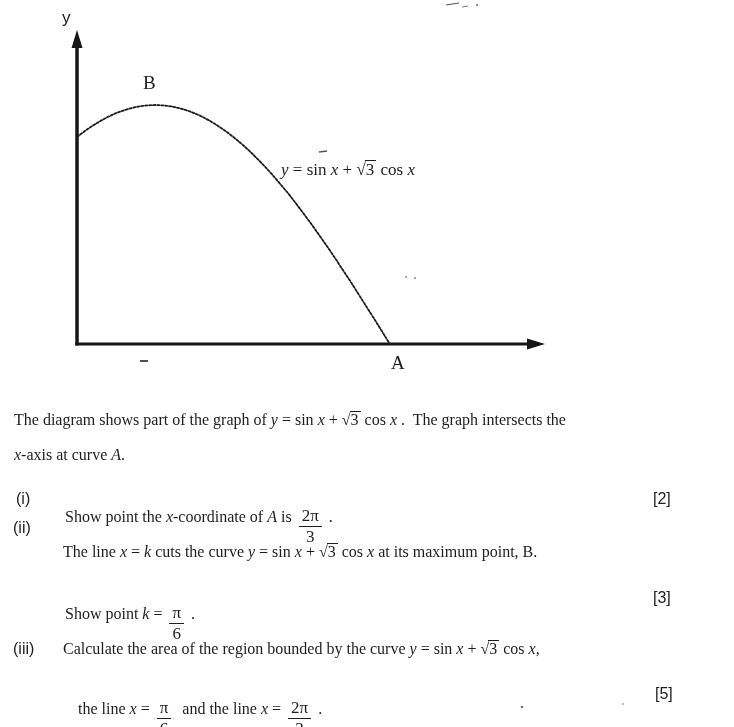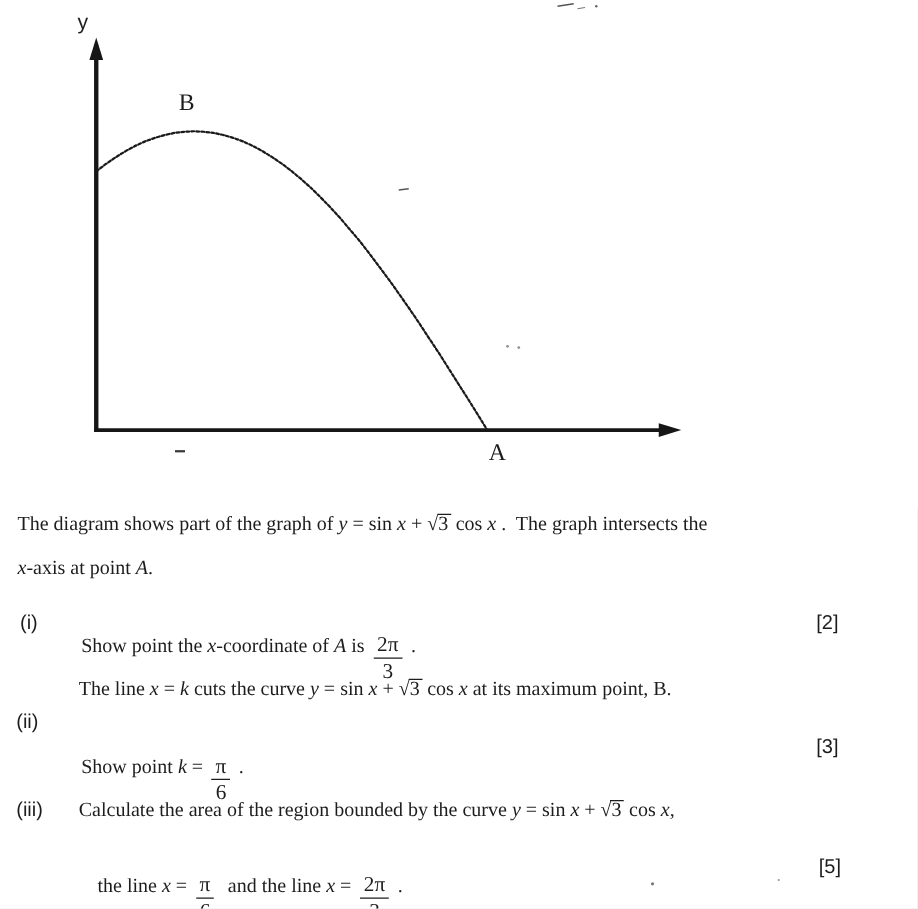--- a/index.html
+++ b/index.html
@@ -62,32 +62,33 @@
       <circle cx="406" cy="277" r="1.1" fill="#909090"></circle>
       <circle cx="415" cy="278" r="1.1" fill="#909090"></circle>
       <circle cx="522" cy="707" r="1.3" fill="#787878"></circle>
       <circle cx="623" cy="704" r="0.9" fill="#999"></circle>
     </g>
   </svg>
 
   <div class="lbl axis-lbl" style="left:62px;top:8px;">y</div>
   <div class="lbl pt-lbl" style="left:143px;top:72px;">B</div>
   <div class="lbl pt-lbl" style="left:391px;top:352px;">A</div>
+  <div class="lbl math-lbl" style="left:281px;top:160px;"><span class="tk-mi">y</span><span class="tk-m"> = sin </span><span class="tk-mi">x</span><span class="tk-m"> + </span><span class="sqrt"><span class="sqrt-sign">√</span><span class="sqrt-rad">3</span></span><span class="tk-m"> cos </span><span class="tk-mi">x</span></div>
 
   <div class="line" style="left:14px;top:410px;"><span class="tk-b">The diagram shows part of the graph of  </span><span class="tk-mi">y</span><span class="tk-m"> = sin </span><span class="tk-mi">x</span><span class="tk-m"> + </span><span class="sqrt"><span class="sqrt-sign">√</span><span class="sqrt-rad">3</span></span><span class="tk-m"> cos </span><span class="tk-mi">x</span><span class="tk-b"> .&nbsp; The graph intersects the</span></div>
-  <div class="line" style="left:14px;top:445px;"><span class="tk-mi">x</span><span class="tk-b">-axis at point </span><span class="tk-mi">A</span><span class="tk-b">.</span></div>
+  <div class="line" style="left:14px;top:445px;"><span class="tk-mi">x</span><span class="tk-b">-axis at curve </span><span class="tk-mi">A</span><span class="tk-b">.</span></div>
 
   <div class="line" style="left:16px;top:489px;">(i)</div>
   <div class="line" style="left:65px;top:489px;"><span class="tk-b">Show point the </span><span class="tk-mi">x</span><span class="tk-b">-coordinate of </span><span class="tk-mi">A</span><span class="tk-b"> is </span><span class="frac">
         <span class="num">2π</span>
         <span class="den">3</span>
       </span><span class="tk-b">&nbsp;.</span></div>
   <div class="marks" style="left:653px;top:489px;">[2]</div>
 
-  <div class="line" style="left:13px;top:568px;">(ii)</div>
+  <div class="line" style="left:13px;top:518px;">(ii)</div>
   <div class="line" style="left:63px;top:542px;"><span class="tk-b">The line  </span><span class="tk-mi">x</span><span class="tk-m"> = </span><span class="tk-mi">k</span><span class="tk-b">  cuts the curve  </span><span class="tk-mi">y</span><span class="tk-m"> = sin </span><span class="tk-mi">x</span><span class="tk-m"> + </span><span class="sqrt"><span class="sqrt-sign">√</span><span class="sqrt-rad">3</span></span><span class="tk-m"> cos </span><span class="tk-mi">x</span><span class="tk-b">  at its maximum point, B.</span></div>
   <div class="line" style="left:65px;top:586px;"><span class="tk-b">Show point </span><span class="tk-mi">k</span><span class="tk-m"> = </span><span class="frac">
         <span class="num">π</span>
         <span class="den">6</span>
       </span><span class="tk-b">&nbsp;.</span></div>
   <div class="marks" style="left:653px;top:588px;">[3]</div>
 
   <div class="line" style="left:13px;top:639px;">(iii)</div>
   <div class="line" style="left:63px;top:639px;"><span class="tk-b">Calculate the area of the region bounded by the curve  </span><span class="tk-mi">y</span><span class="tk-m"> = sin </span><span class="tk-mi">x</span><span class="tk-m"> + </span><span class="sqrt"><span class="sqrt-sign">√</span><span class="sqrt-rad">3</span></span><span class="tk-m"> cos </span><span class="tk-mi">x</span><span class="tk-b">,</span></div>
   <div class="line" style="left:78px;top:681px;"><span class="tk-b">the line </span><span class="tk-mi">x</span><span class="tk-m"> = </span><span class="frac">

